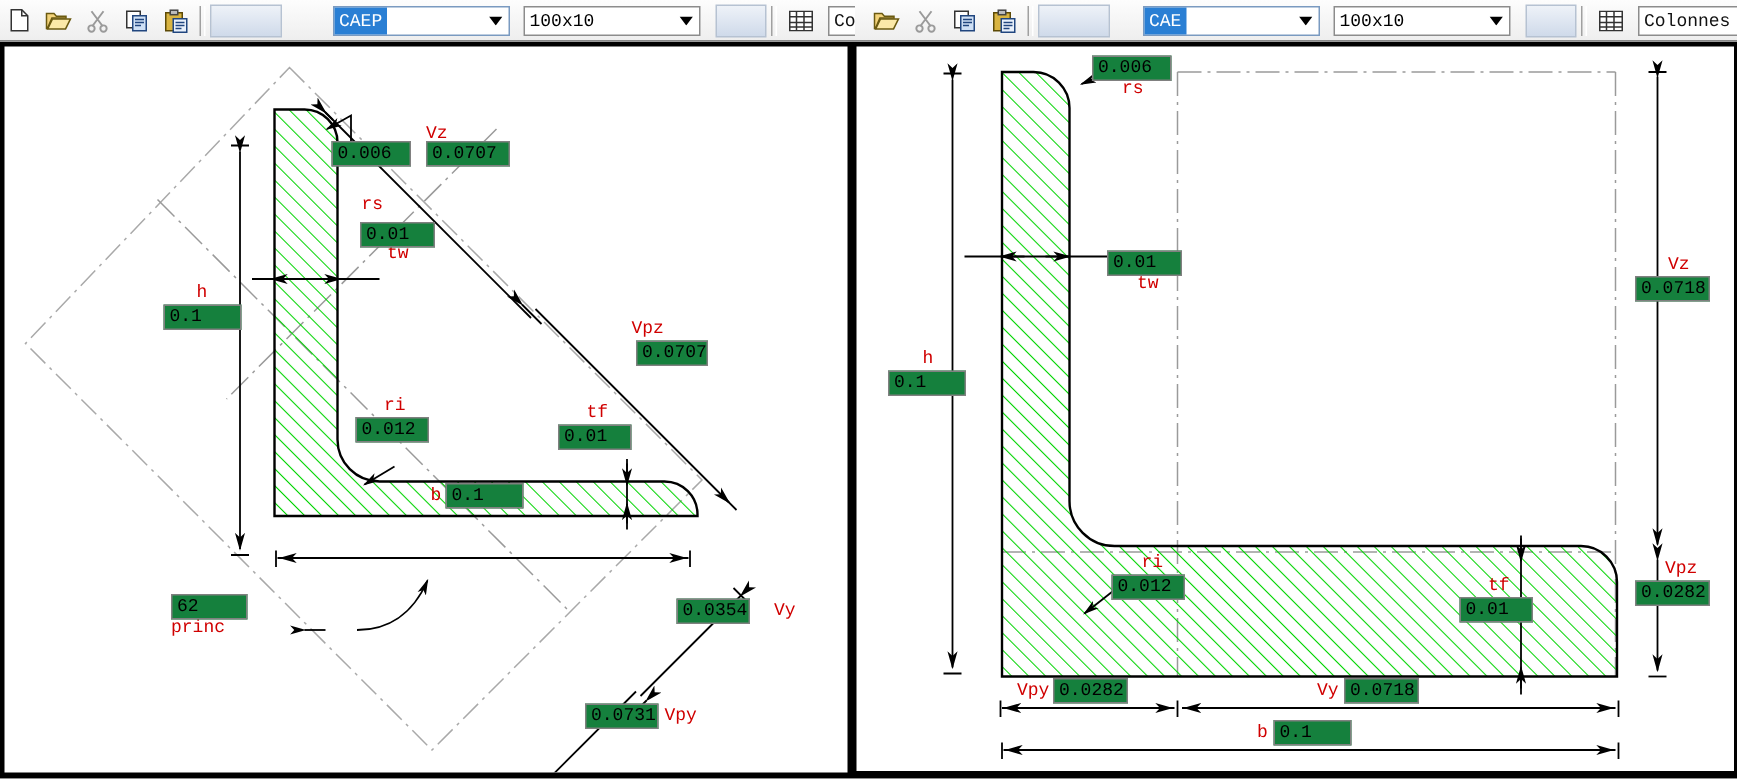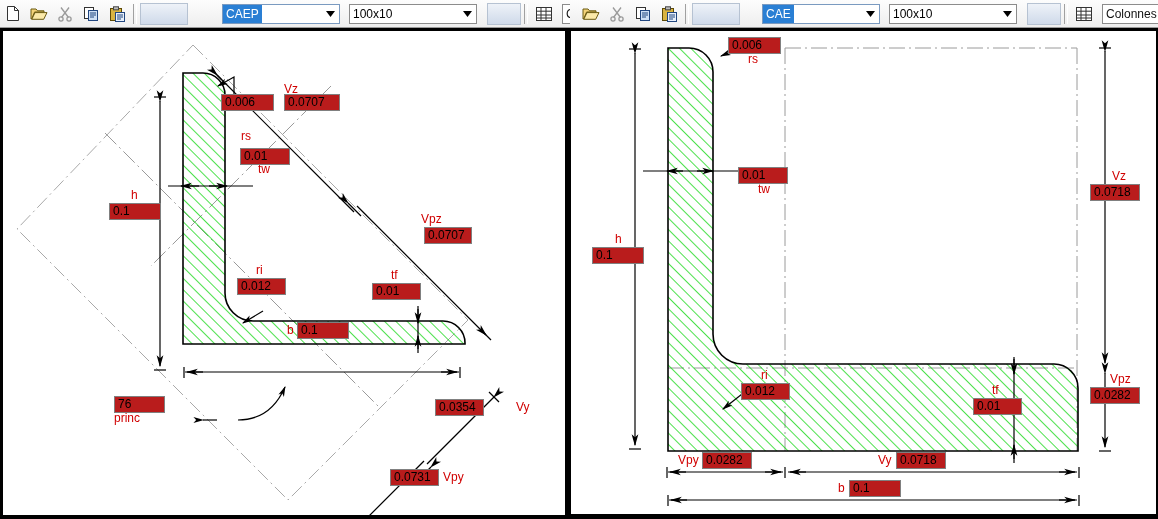--- a/index.html
+++ b/index.html
@@ -1,19 +1,19 @@
 <!DOCTYPE html>
 <html><head>
 <meta charset="utf-8">
 <style>
   html,body{margin:0;padding:0;background:#fff;}
   body{width:1158px;height:519px;overflow:hidden;
        font-family:"Liberation Sans", sans-serif;}
 
-  .app{position:relative;width:1158px;height:519px;display:flex;}
+  .app{position:relative;width:1158px;height:519px;display:flex;font-family:Liberation Mono, monospace;}
 
   
   .pane{position:relative;background:#000;overflow:hidden;}
   .pane-left{width:570px;height:519px;}
   .pane-right{width:588px;height:519px;}
 
   
   .toolbar{position:absolute;left:0;top:0;height:28px;width:100%;
            background:#f0f0f0;border-bottom:1px solid #9a9a9a;
            display:flex;align-items:center;box-sizing:border-box;
@@ -28,32 +28,32 @@
   .tb-spacer{flex:0 0 auto;}
 
   .combo{height:20px;border:1px solid #7a9ac0;background:#fff;
          display:flex;align-items:center;box-sizing:border-box;flex:0 0 auto;
          font-size:12px;color:#000;position:relative;}
   .combo .val{padding:0 3px;white-space:nowrap;overflow:hidden;flex:1 1 auto;line-height:18px;}
   .combo .val.sel{background:#2a7fd4;color:#fff;flex:0 0 auto;}
   .combo .arrow{width:17px;height:18px;flex:0 0 auto;display:flex;
                 align-items:center;justify-content:center;}
   .combo1{width:118px;}
-  .combo2{width:128px;border:1px solid #8c8c8c;gap:44px;}
+  .combo2{width:118px;border:1px solid #8c8c8c;gap:44px;}
 
   .txtbox{height:20px;border:1px solid #8c8c8c;background:#fff;
           font-size:12px;color:#111;line-height:19px;padding:0 3px;
           box-sizing:border-box;white-space:nowrap;overflow:hidden;flex:0 0 auto;}
 
   
   .canvas{position:absolute;background:#fff;overflow:hidden;}
   .canvas svg{display:block;}
 
   
-  .dimbox{position:absolute;border:1px solid #808080;background:#b91c1c;
+  .dimbox{position:absolute;border:1px solid #808080;background:#15803d;
           font-size:12px;color:#000;line-height:15px;height:17px;
           padding:0 2px 0 3px;box-sizing:border-box;white-space:nowrap;}
   .dimlbl{position:absolute;color:#d00000;font-size:12px;line-height:13px;
           white-space:nowrap;}
 </style>
 </head>
 <body>
 
 <div class="app">
 
@@ -251,24 +251,24 @@
       <span class="dimlbl" style="left:253px;top:233px">ri</span>
       <span class="dimbox" style="left:234px;top:247px;width:49px">0.012</span>
 
       <span class="dimlbl" style="left:388px;top:238px">tf</span>
       <span class="dimbox" style="left:369px;top:252px;width:49px">0.01</span>
 
       <span class="dimlbl" style="left:284px;top:293px">b</span>
       <span class="dimbox" style="left:294px;top:291px;width:52px">0.1</span>
 
       <span class="dimlbl" style="left:111px;top:381px">princ</span>
-      <span class="dimbox" style="left:111px;top:365px;width:51px">76</span>
+      <span class="dimbox" style="left:111px;top:365px;width:51px">62</span>
 
       <span class="dimlbl" style="left:513px;top:370px">Vy</span>
-      <span class="dimbox" style="left:432px;top:368px;width:49px">0.0354</span>
+      <span class="dimbox" style="left:448px;top:368px;width:49px">0.0354</span>
 
       <span class="dimlbl" style="left:440px;top:440px">Vpy</span>
       <span class="dimbox" style="left:387px;top:438px;width:49px">0.0731</span>
     </div>
   </div>
 
   <div class="pane pane-right">
 
     <div class="toolbar">
       <div class="tb-spacer" style="width:8px"></div>

